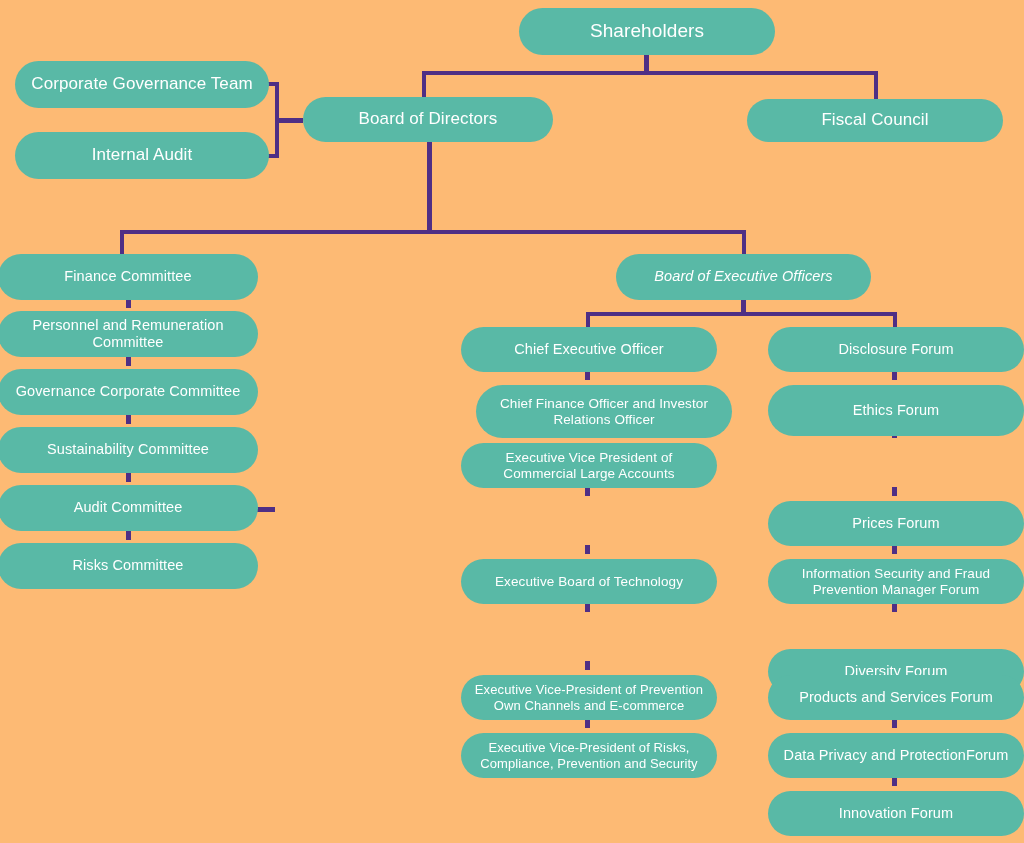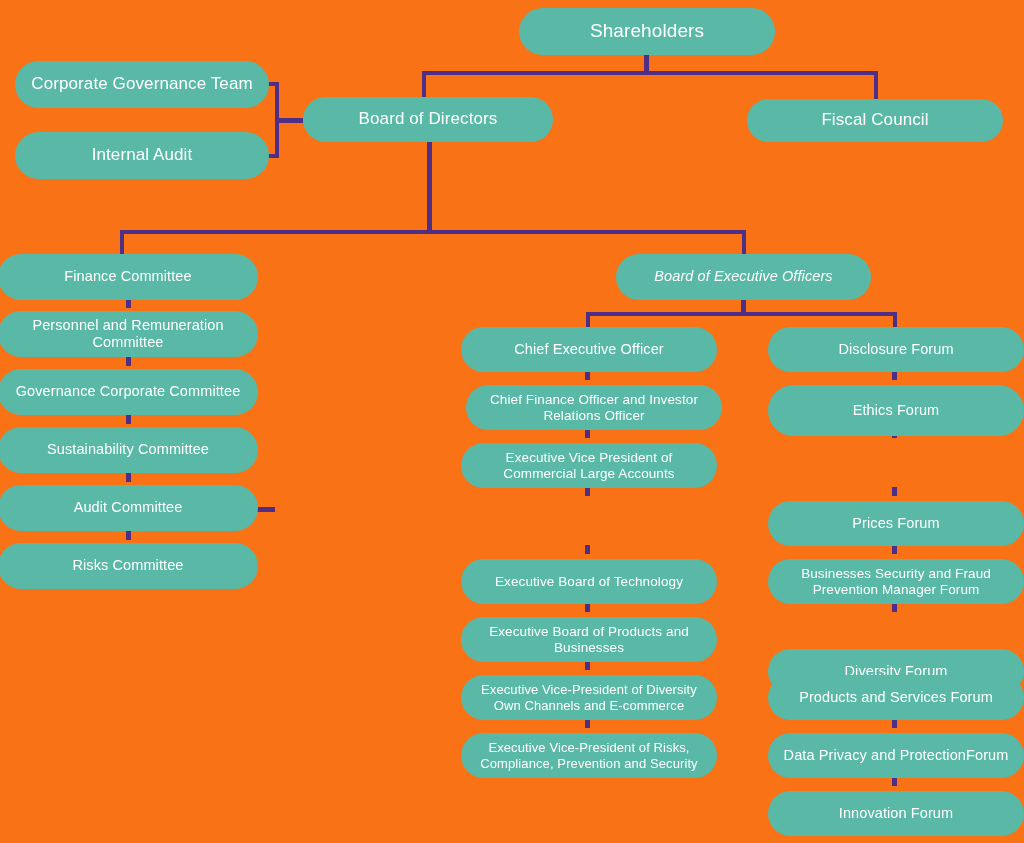--- a/index.html
+++ b/index.html
@@ -7,21 +7,21 @@
     padding: 0;
     background: #000000;
   }
   body {
     font-family: "Liberation Sans", sans-serif;
   }
   #chart-root {
     position: relative;
     width: 1024px;
     height: 843px;
-    background: #f97316;
+    background: #fdba74;
     overflow: hidden;
   }
   .node {
     position: absolute;
     box-sizing: border-box;
     background: #59b9a6;
     border-radius: 999px;
     color: #ffffff;
     display: flex;
     align-items: center;
@@ -148,50 +148,47 @@
   </div>
 
 
   <div class="node t-md" style="left:616px; top:254px; width:255px; height:46px;font-style:italic;">
     <span>Board of Executive Officers</span>
   </div>
 
   <div class="node t-md" style="left:461px; top:327px; width:256px; height:45px;">
     <span>Chief Executive Officer</span>
   </div>
-  <div class="node t-sm" style="left:466px; top:385px; width:256px; height:45px;">
+  <div class="node t-sm" style="left:476px; top:385px; width:256px; height:53px;">
     <span>Chief Finance Officer and Investor Relations Officer</span>
   </div>
   <div class="node t-sm" style="left:461px; top:443px; width:256px; height:45px;">
     <span>Executive Vice President of Commercial Large Accounts</span>
   </div>
   <div class="node t-sm" style="left:461px; top:559px; width:256px; height:45px;">
     <span>Executive Board of Technology</span>
   </div>
-  <div class="node t-sm" style="left:461px; top:617px; width:256px; height:45px;">
-    <span>Executive Board of Products and Businesses</span>
-  </div>
   <div class="node t-xs" style="left:461px; top:675px; width:256px; height:45px;">
-    <span>Executive Vice-President of Diversity Own Channels and E-commerce</span>
+    <span>Executive Vice-President of Prevention Own Channels and E-commerce</span>
   </div>
   <div class="node t-xs" style="left:461px; top:733px; width:256px; height:45px;">
     <span>Executive Vice-President of Risks, Compliance, Prevention and Security</span>
   </div>
 
   <div class="node t-md" style="left:768px; top:327px; width:256px; height:45px;">
     <span>Disclosure Forum</span>
   </div>
   <div class="node t-md" style="left:768px; top:385px; width:256px; height:51px;">
     <span>Ethics Forum</span>
   </div>
   <div class="node t-md" style="left:768px; top:501px; width:256px; height:45px;">
     <span>Prices Forum</span>
   </div>
   <div class="node t-sm" style="left:768px; top:559px; width:256px; height:45px;">
-    <span>Businesses Security and Fraud Prevention Manager Forum</span>
+    <span>Information Security and Fraud Prevention Manager Forum</span>
   </div>
   <div class="node t-md" style="left:768px; top:617px; width:256px; height:45px;margin-top:32px;">
     <span>Diversity Forum</span>
   </div>
   <div class="node t-md" style="left:768px; top:675px; width:256px; height:45px;">
     <span>Products and Services Forum</span>
   </div>
   <div class="node t-md" style="left:768px; top:733px; width:256px; height:45px;">
     <span>Data Privacy and ProtectionForum</span>
   </div>

